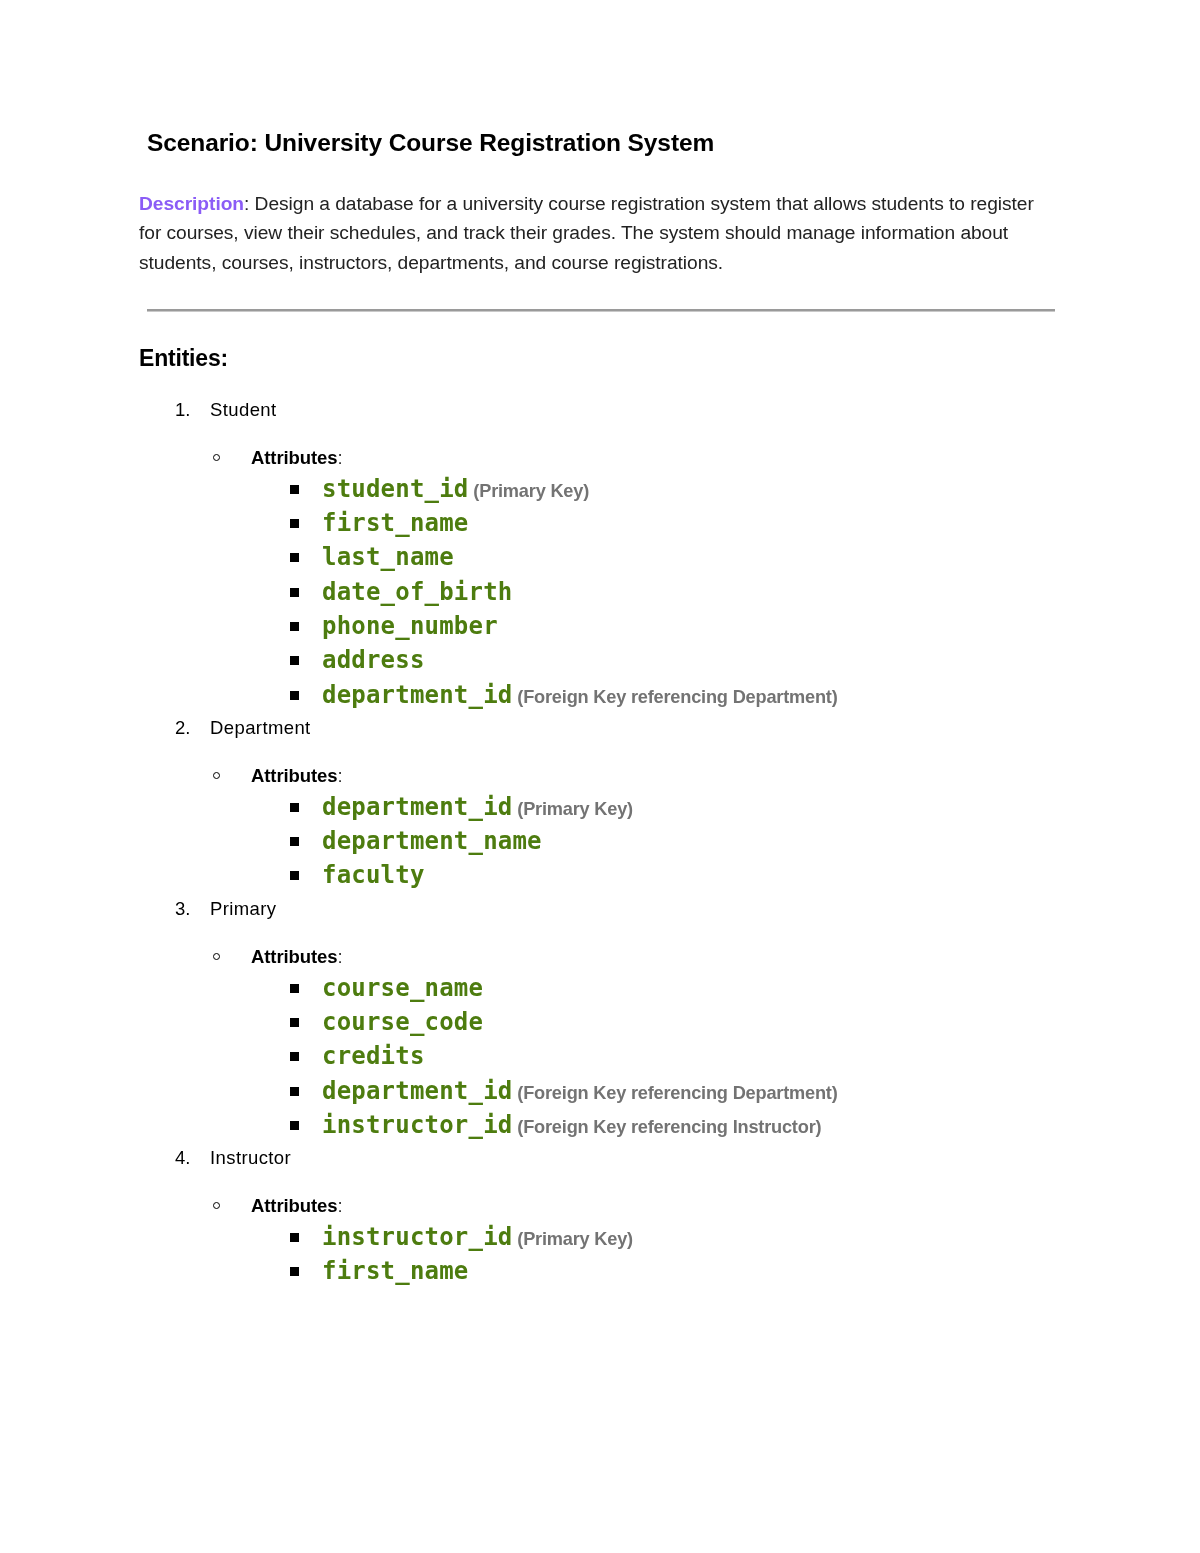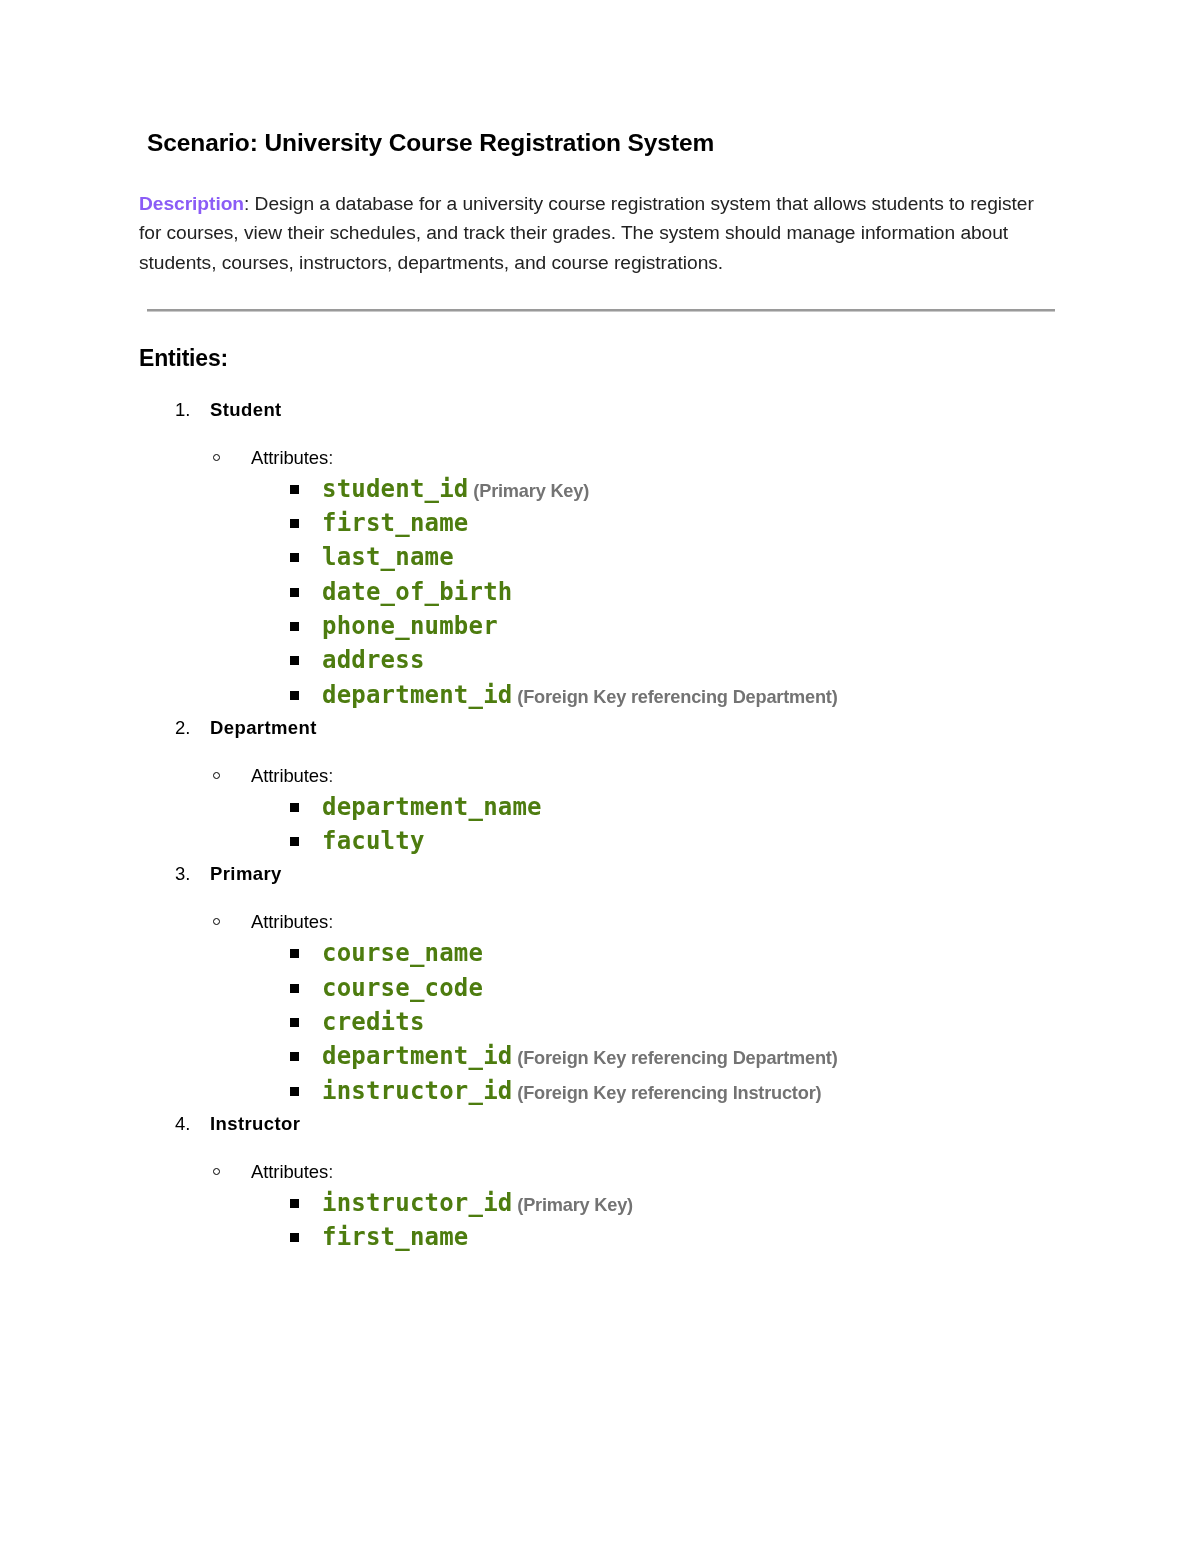--- a/index.html
+++ b/index.html
@@ -85,21 +85,21 @@
     letter-spacing: -0.1px;
   }
   li.entity > .num {
     position: absolute;
     left: 36px;
     top: 0;
     font-weight: normal;
     font-size: 18.5px;
     color: #000;
   }
-  .entity-name { font-weight: bold; letter-spacing: 0.4px; }
+  .entity-name { font-weight: normal; letter-spacing: 0.4px; }
 
   ul.attrs-wrap {
     list-style: none;
     margin: 18px 0 0 0;
     padding: 0;
   }
   li.attrs-head {
     position: relative;
     padding: 0 0 0 41px;   
     font-size: 18.5px;
@@ -108,21 +108,21 @@
   li.attrs-head > .circle {
     position: absolute;
     left: 3px;
     top: 11px;
     width: 7px;
     height: 7px;
     border: 1.6px solid #000;
     border-radius: 50%;
     box-sizing: border-box;
   }
-  .attrs-label { font-weight: normal; letter-spacing: -0.1px; text-align: center; }
+  .attrs-label { font-weight: bold; letter-spacing: -0.1px; text-align: center; }
   .attrs-colon { font-weight: normal; color: #333; }
 
   ul.attr-list {
     list-style: none;
     margin: 0;
     padding: 0;
   }
   li.attr {
     position: relative;
     padding: 0 0 0 112px;  
@@ -179,20 +179,21 @@
               <li class="attr"><span class="square"></span><span class="code">last_name</span></li>
               <li class="attr"><span class="square"></span><span class="code">date_of_birth</span></li>
               <li class="attr"><span class="square"></span><span class="code">phone_number</span></li>
               <li class="attr"><span class="square"></span><span class="code">address</span></li>
               <li class="attr"><span class="square"></span><span class="code">department_id</span><span class="note"> (Foreign Key referencing Department)</span></li>
             </ul>
           </ul></li>
         <li class="entity"><span class="num">2.</span><span class="entity-name">Department</span><ul class="attrs-wrap">
             <li class="attrs-head"><span class="circle"></span><span class="attrs-label">Attributes</span><span class="attrs-colon">:</span></li>
             <ul class="attr-list">
+              <li class="attr"><span class="square"></span><span class="code">department_id</span><span class="note"> (Primary Key)</span></li>
               <li class="attr"><span class="square"></span><span class="code">department_name</span></li>
               <li class="attr"><span class="square"></span><span class="code">faculty</span></li>
             </ul>
           </ul></li>
         <li class="entity"><span class="num">3.</span><span class="entity-name">Primary</span><ul class="attrs-wrap">
             <li class="attrs-head"><span class="circle"></span><span class="attrs-label">Attributes</span><span class="attrs-colon">:</span></li>
             <ul class="attr-list">
               <li class="attr"><span class="square"></span><span class="code">course_name</span></li>
               <li class="attr"><span class="square"></span><span class="code">course_code</span></li>
               <li class="attr"><span class="square"></span><span class="code">credits</span></li>

